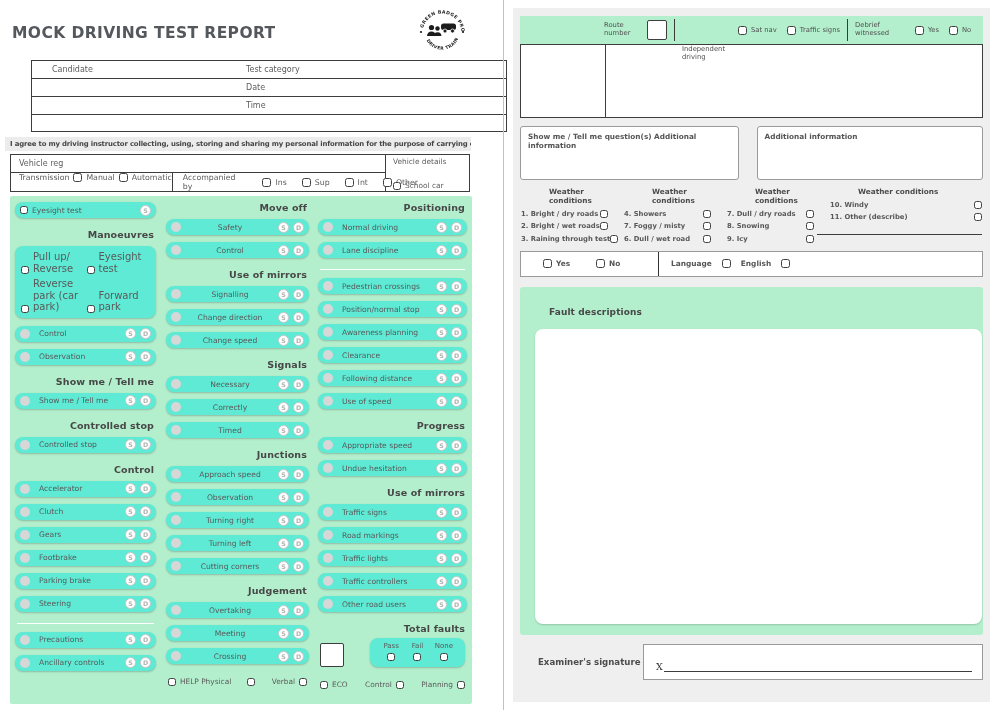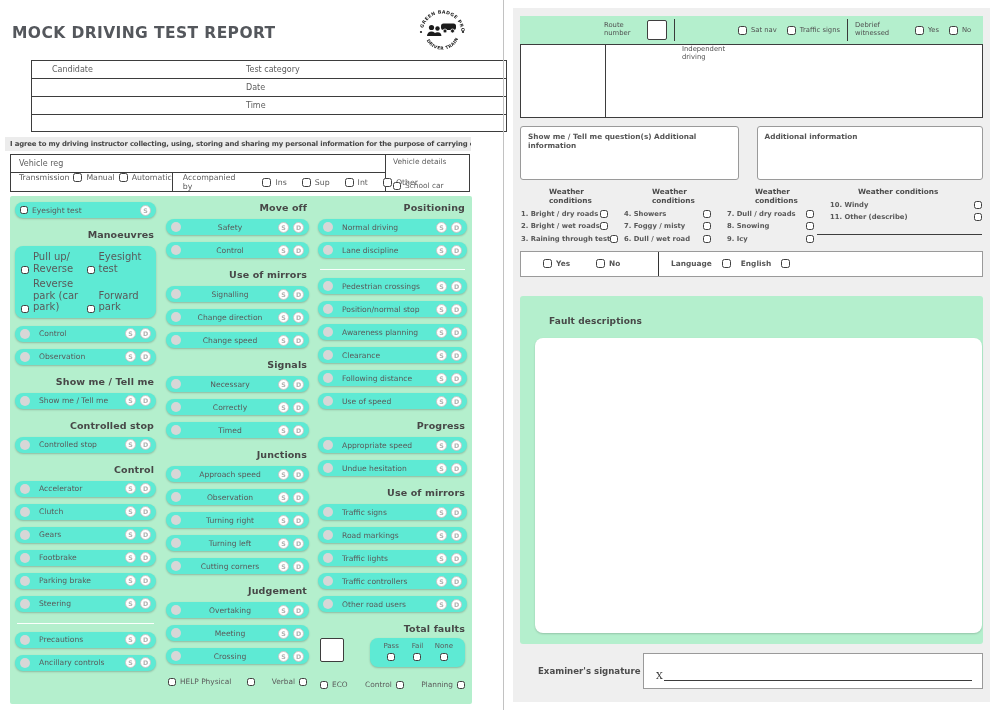--- a/index.html
+++ b/index.html
@@ -52,21 +52,21 @@
   .gcol .heading { margin:11px 2px 6px 2px;text-align:right; }
   .gcol .heading.first { margin-top:0; }
   .gdivider { border-top:1px solid rgba(255,255,255,.95); margin:11px 2px 8px 2px; }
 
   .manoeuvre-card { padding:5px 6px; margin-bottom:8px; display:grid; grid-template-columns:1fr 1fr; row-gap:4px; column-gap:2px; }
   .mc-item { display:flex; align-items:flex-end; gap:4px; font-size:10px; color:#5a5a5a; line-height:1.15; }
   .mc-item .cb { margin-top:1px; }
 
   .inline-cb-row { display:flex; align-items:center; font-size:7.4px; color:#5a5a5a; margin-top:13px; padding:0 2px; justify-content:space-between; }
 
-  .faults-flex { display:flex; align-items:flex-start; margin-top:4px; }
+  .faults-flex { display:flex; align-items:flex-end; margin-top:4px; }
   .tf-box { width:24px; height:24px; background:#fff; border:1.5px solid #3d3d3d; border-radius:2px; margin-left:2px; }
   .pfn-card { margin-left:26px; width:95px; padding:4px 8px 6px; display:grid; grid-template-columns:1fr 1fr 1fr; row-gap:3px; justify-items:center; font-size:7px; color:#5a5a5a; }
 
   
   .page2 { position:absolute; left:513px; top:8px; width:477px; height:694px; background:#efefef; padding:8px 7px; }
   .p2-header { height:28px; background:#b4efcd; display:flex; align-items:center; padding:0 8px; font-size:6.8px; color:#4f4f4f; }
   .hdr-label { line-height:1.15; }
   .route-box { width:20px; height:20px; background:#fff; border:1px solid #3f3f3f; border-radius:2px; margin-left:7px; flex:none; }
 
   .route-area { margin-top:0; height:74px; background:#fff; border:1px solid #3d3d3d; display:flex; }
@@ -84,21 +84,21 @@
   .w-head { font-size:7.3px; font-weight:bold; color:#4c4c4c; margin-bottom:4px;margin-left:28px; }
   .w-item { display:flex; align-items:center; margin-top:4.5px; }
   .w-label { flex:1; font-size:6.8px; font-weight:bold; color:#585858; white-space:nowrap; }
   .w-uline { margin-left:-13px; margin-top:9px; border-bottom:1.2px solid #3d3d3d; height:5px; }
 
   .lang-bar { margin-top:8px; height:26px; background:#fff; border:1px solid #9a9a9a; display:flex; align-items:center; font-size:7.4px; color:#555; font-weight:bold; }
   .lang-bar .seg1 { width:137px; display:flex; gap:26px; padding-left:22px; }
   .lang-bar .vsep { background:#333; margin:0; align-self:stretch; }
   .lang-bar .seg2 { display:flex; align-items:center; gap:10px; padding-left:12px; }
 
-  .fault-panel { margin-top:19px; height:348px; background:#b4efcd; border-radius:3px; padding:14px 15px; }
+  .fault-panel { margin-top:10px; height:348px; background:#b4efcd; border-radius:3px; padding:14px 15px; }
   .fault-panel .heading { font-size:9px; margin:6px 0 12px 14px; }
   .fault-box { width:447px; height:295px; background:#fff; border-radius:8px; box-shadow:0 1px 2px rgba(0,0,0,.18); }
 
   .sig-row { margin-top:8px; height:38px; display:flex; align-items:center; }
   .sig-label { width:123px; padding-left:18px; font-size:8.6px; font-weight:bold; color:#4c4c4c; }
   .sig-box { flex:1; height:36px; background:#fff; border:1px solid #9a9a9a; display:flex; align-items:flex-end; padding:0 10px 7px 12px; }
   .sig-x { font-family:"DejaVu Serif","Liberation Serif",serif; font-size:9.5px; color:#333; }
   .sig-line { flex:1; border-bottom:1.2px solid #3d3d3d; margin-left:1px; }
 </style>
 </head>

